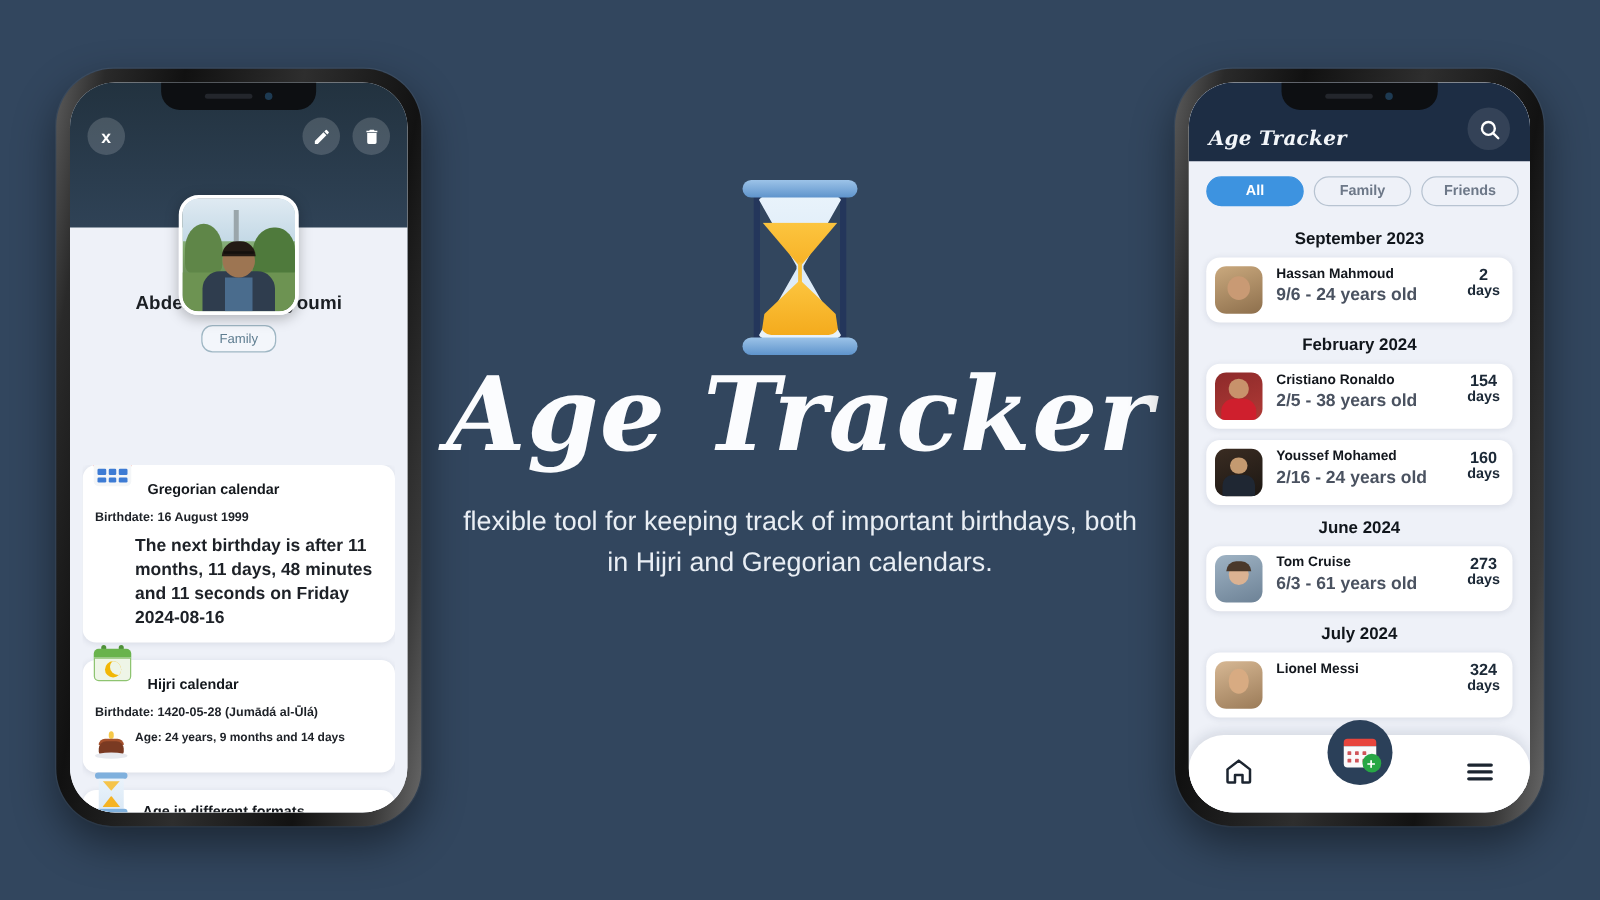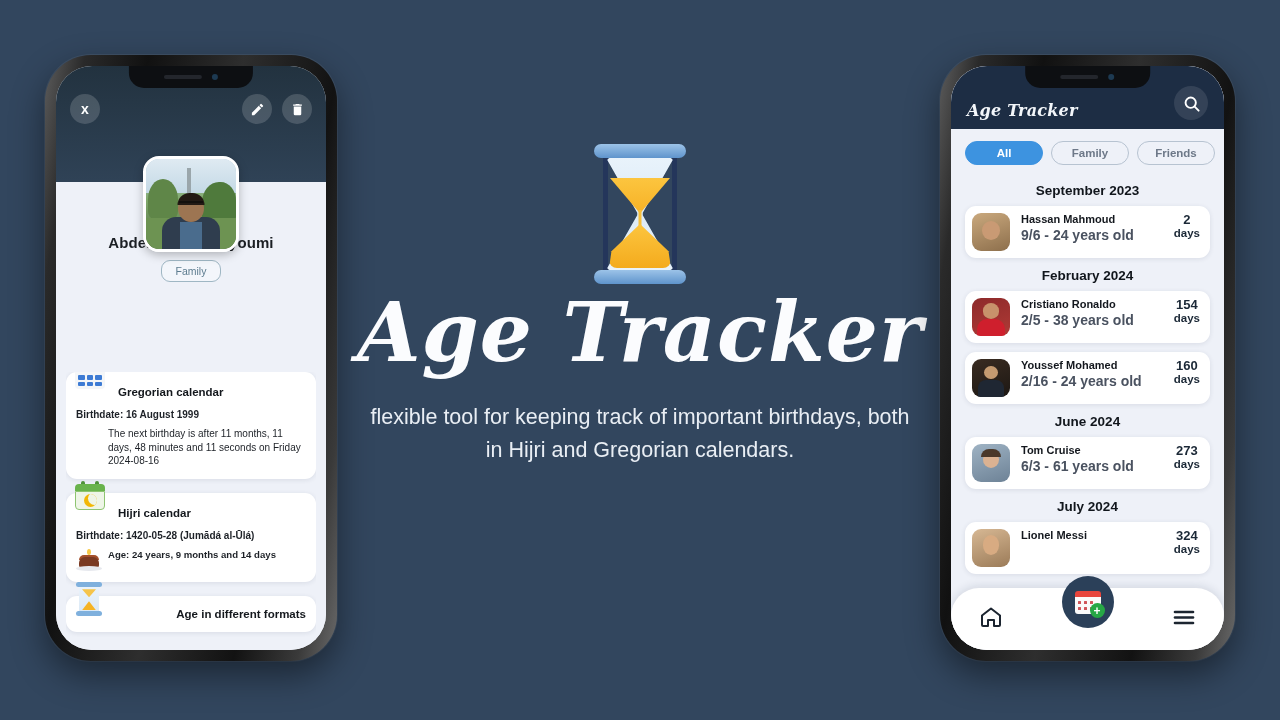--- a/index.html
+++ b/index.html
@@ -123,21 +123,21 @@
   }
   .cal-head {
     display: flex; align-items: center;
     font-size: 11.5px; font-weight: 700; color: #14181d;
     padding-left: 42px; min-height: 16px; margin-bottom: 8px;
   }
   .cal-line { font-size: 10px; color: #1d2127; line-height: 1.32; margin-bottom: 6px; font-weight: 700; }
   .cal-row { display: flex; gap: 6px; align-items: flex-start; }
   .cake { width: 26px; height: 22px; flex: 0 0 26px; position: relative; margin-top: 1px; }
   .cal-row-text { font-size: 9.6px; color: #1d2127; line-height: 1.36; font-weight: 700; flex: 1; }
-  .cal-sub { font-size: 10px; color: #1d2127; line-height: 1.36; font-weight: 400; margin-top: 6px; padding-left: 32px; }
+  .cal-sub { font-size: 14px; color: #1d2127; line-height: 1.36; font-weight: 700; margin-top: 6px; padding-left: 32px; }
 
   
   .emoji-cal-g { position: relative; width: 32px; height: 32px; }
   .emoji-cal-g .top { position: absolute; top: 3px; left: 1px; right: 1px; height: 10px; background: #e8453c; border-radius: 4px 4px 0 0; }
   .emoji-cal-g .body { position: absolute; top: 12px; left: 1px; right: 1px; bottom: 3px; background: #f4f6f8; border-radius: 0 0 4px 4px; display:grid; grid-template-columns: repeat(3,1fr); grid-template-rows: repeat(2,1fr); gap:2px; padding:3px; }
   .emoji-cal-g .body i { background: #3d7bd4; border-radius: 1px; }
 
   
   .emoji-cal-h { position: relative; width: 32px; height: 32px; }
   .emoji-cal-h .top { position: absolute; top: 3px; left: 1px; right: 1px; height: 7px; background: #69b34c; border-radius: 4px 4px 0 0; }
@@ -151,21 +151,20 @@
   .cake .layer { position:absolute; bottom:3px; left:3px; right:3px; height:11px; background:#7a3a22; border-radius: 6px 6px 3px 3px; }
   .cake .frost { position:absolute; bottom:11px; left:3px; right:3px; height:5px; background:#a4502c; border-radius:5px 5px 0 0; }
   .cake .flame { position:absolute; top:0px; left:50%; transform:translateX(-50%); width:4px; height:6px; background:#f7c948; border-radius:50% 50% 40% 40%; }
 
   .hourglass-card {
     position: relative;
     background: #fff;
     border-radius: 11px;
     padding: 12px 10px;
     box-shadow: 0 1px 5px rgba(25,40,70,.10);
-    text-align: right;
   }
   .hg-emoji { position:absolute; left:10px; top:-14px; width:26px; height:34px; }
   .hg-emoji .capt, .hg-emoji .capb { position:absolute; left:0; right:0; height:5px; background:#7fb0dd; border-radius:3px; }
   .hg-emoji .capt { top:0; } .hg-emoji .capb { bottom:0; }
   .hg-emoji .glass { position:absolute; top:5px; bottom:5px; left:3px; right:3px; background:linear-gradient(180deg,#eaf3fb,#dbe9f6); }
   .hg-emoji .sandt { position:absolute; top:7px; left:6px; right:6px; height:8px; background:#f5c44a; clip-path: polygon(0 0,100% 0,50% 100%); }
   .hg-emoji .sandb { position:absolute; bottom:6px; left:6px; right:6px; height:9px; background:#f5b324; clip-path: polygon(50% 0,100% 100%,0 100%); }
   .hg-title { font-size: 11.5px; font-weight: 700; color: #14181d; padding-left: 38px; }
 
   

